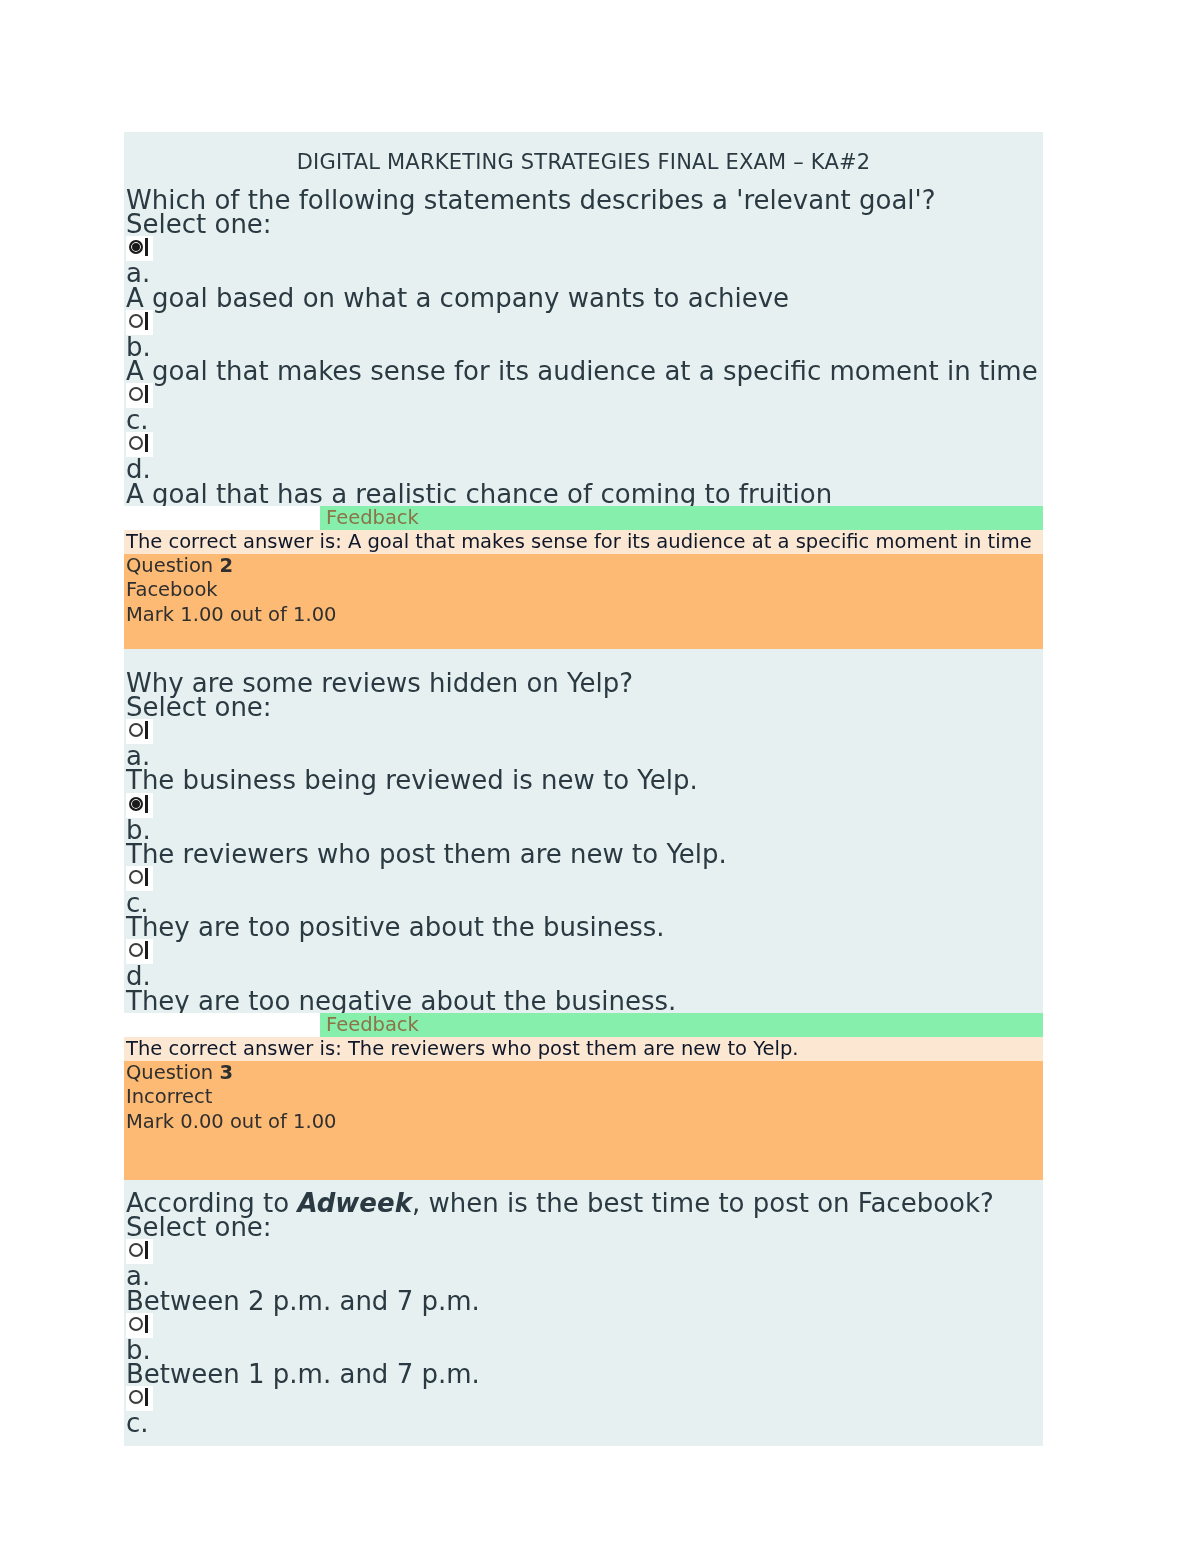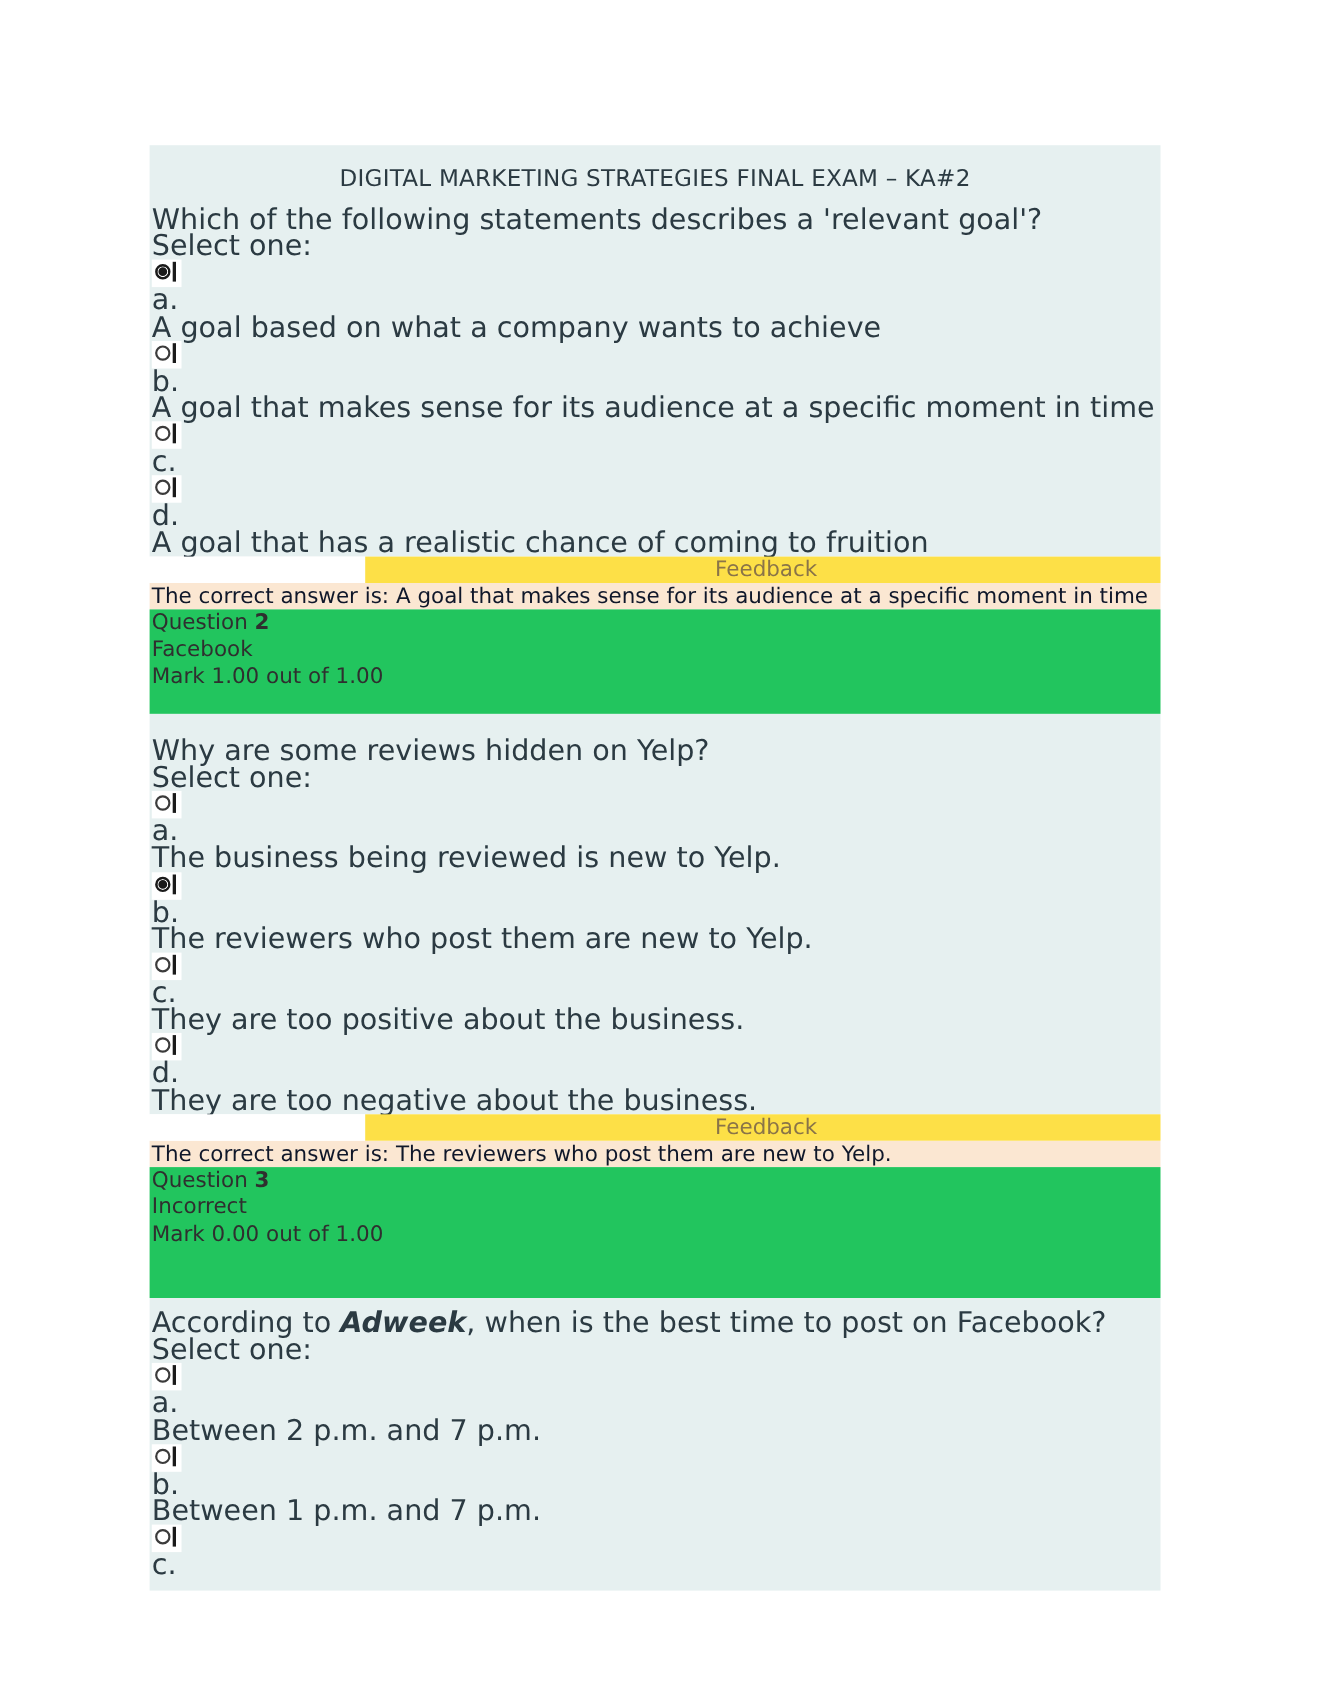--- a/index.html
+++ b/index.html
@@ -19,28 +19,28 @@
   .page {
     position: relative;
     width: 1200px;
     height: 1553px;
     background: #ffffff;
     overflow: hidden;
   }
 
   .doc {
     position: absolute;
-    left: 136px;
+    left: 124px;
     top: 132px;
     width: 919px;
   }
 
   
   .band-blue   { background: #e6f0f0; }
-  .band-gray   { background: #22c55e; }
+  .band-gray   { background: #fdba74; }
 
   
   .line {
     font-size: 26px;
     line-height: 24.2px;
     white-space: pre-wrap;
     padding-left: 2px;
   }
 
   .title {
@@ -99,24 +99,23 @@
     line-height: 24.2px;
     color: #8a7448;
     display: flex;
   }
   .feedback-head .fb-pad {
     background: #ffffff;
     width: 196px;
     flex: 0 0 196px;
   }
   .feedback-head .fb-label {
-    background: #fde047;
+    background: #86efac;
     flex: 1 1 auto;
     padding-left: 6px;
-    text-align: center;
   }
   .feedback-body {
     font-size: 19.5px;
     line-height: 24.2px;
     color: #0f172a;
     background: #fbe7d2;
     padding-left: 2px;
     white-space: pre-wrap;
   }
 

